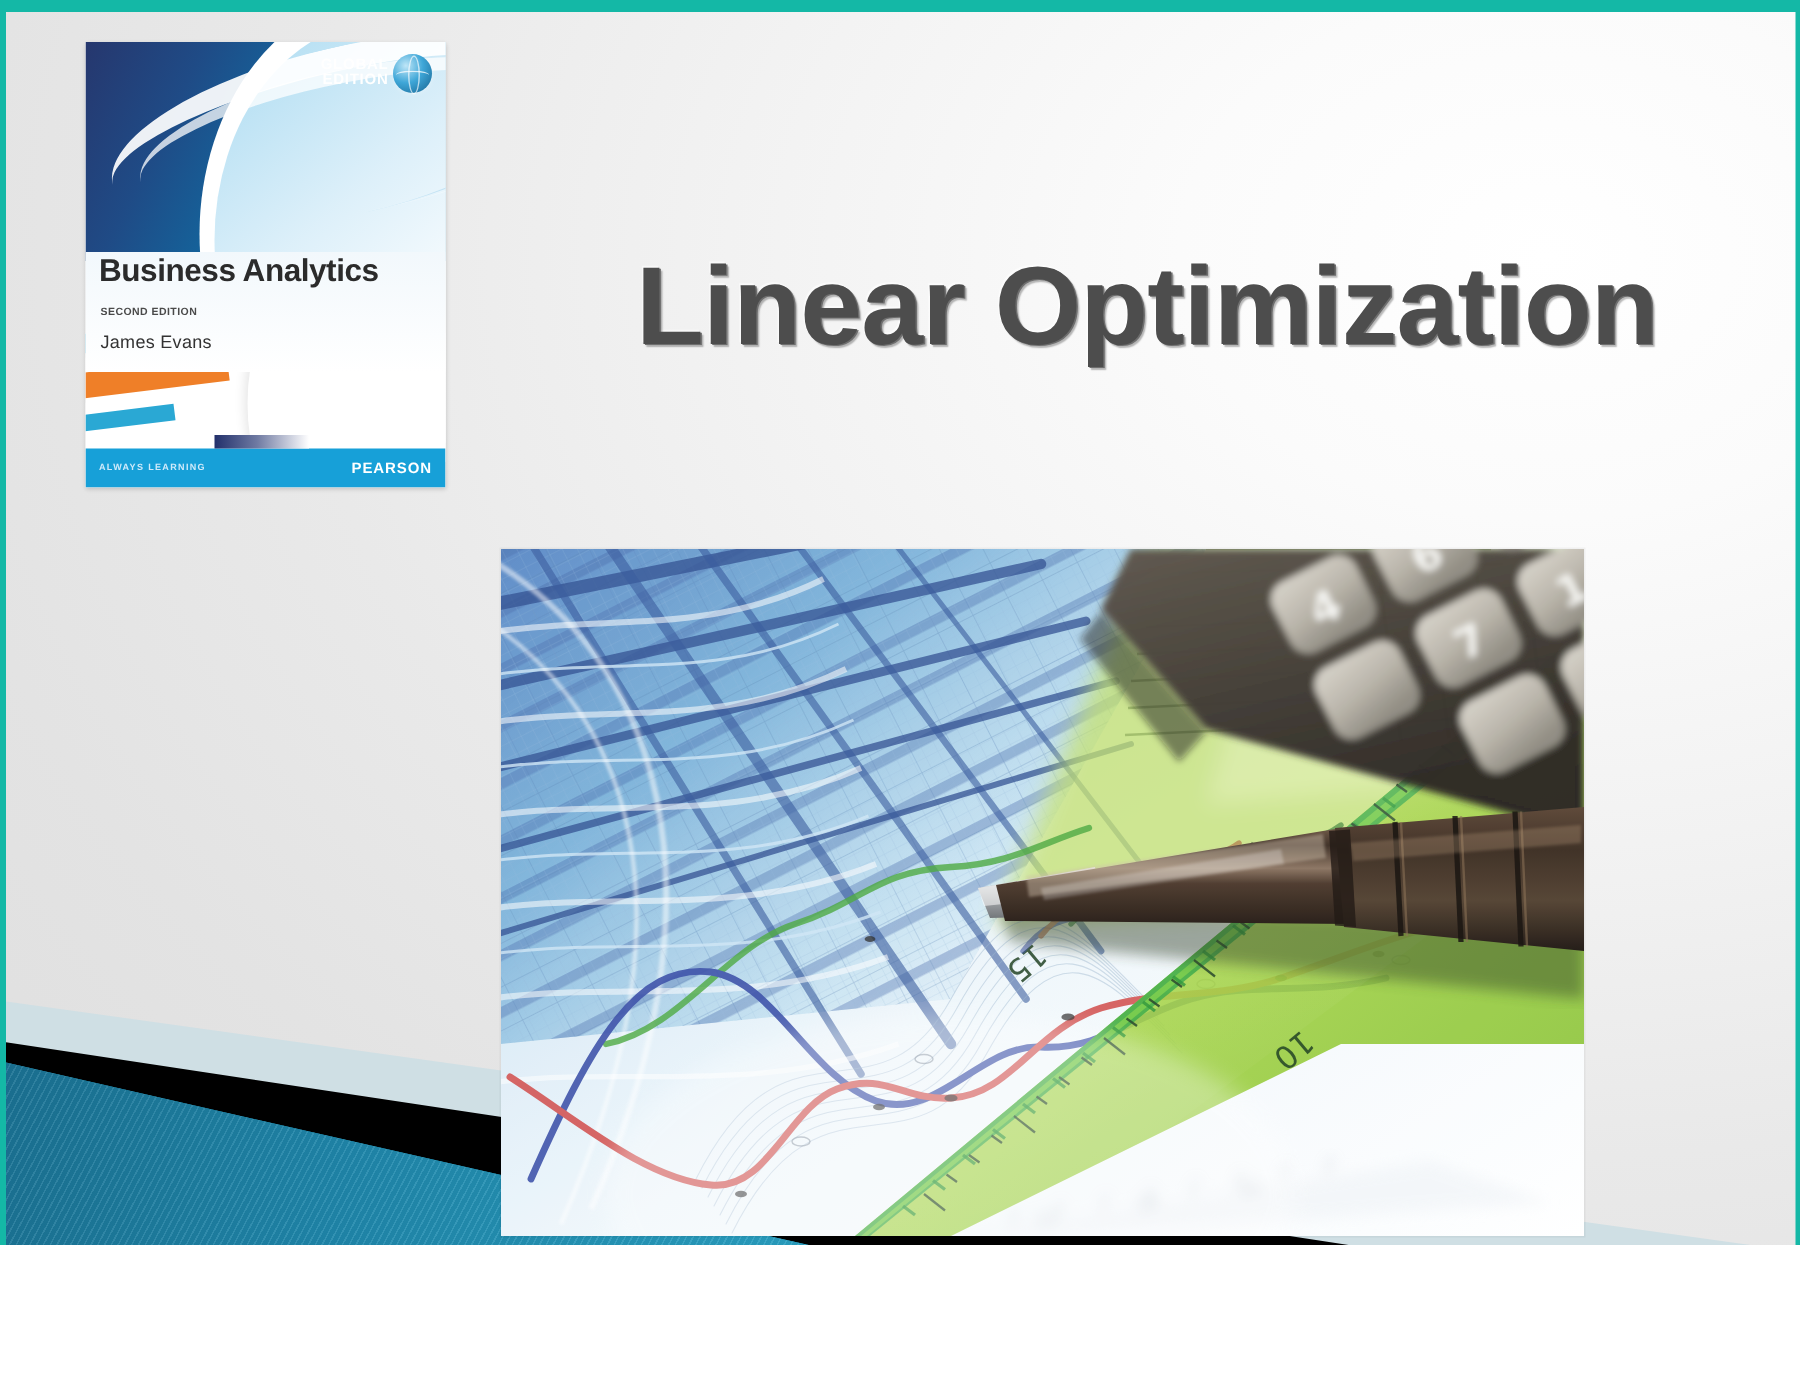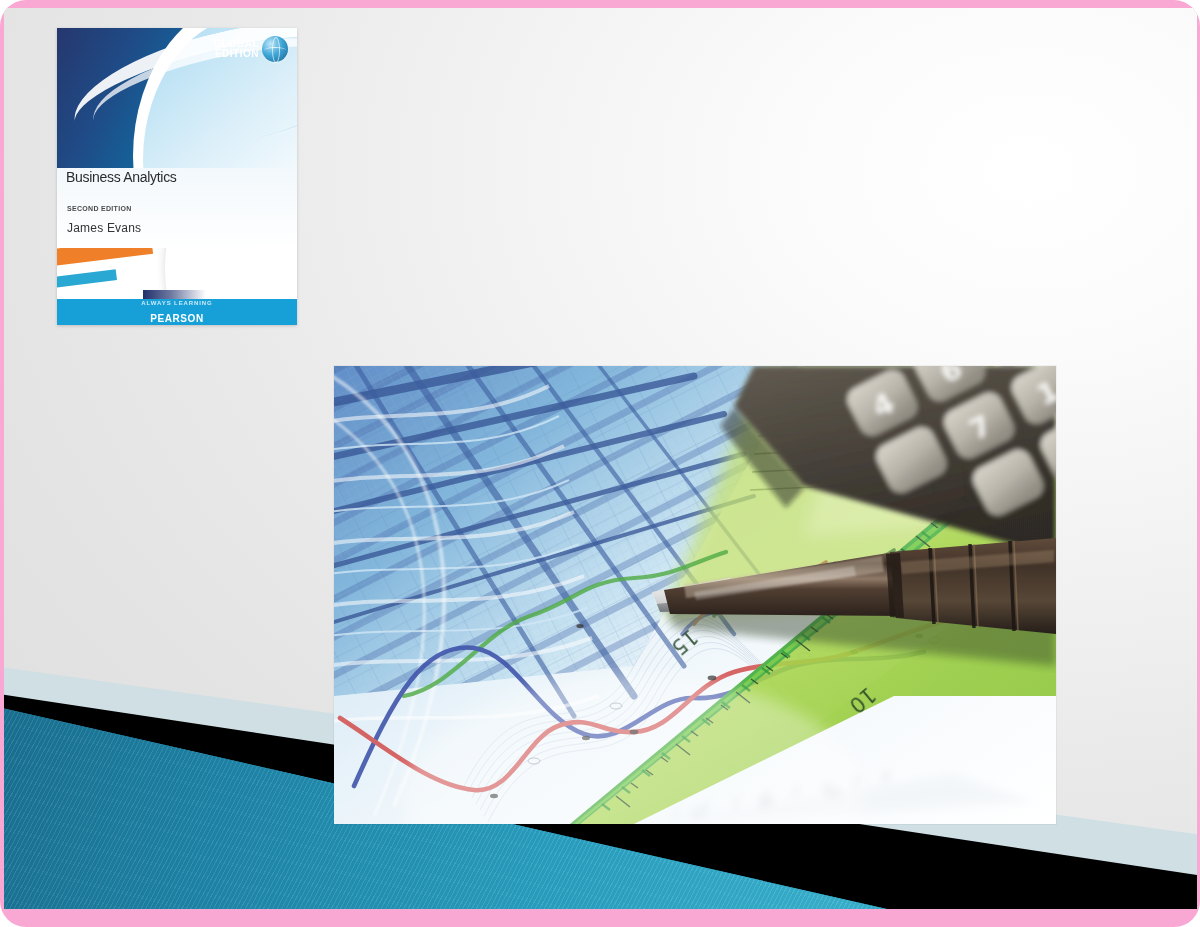--- a/index.html
+++ b/index.html
@@ -9,24 +9,23 @@
     background: #ffffff;
   }
   body {
     font-family: "Liberation Sans", sans-serif;
   }
 
   
   .slide-frame {
     position: relative;
     width: 1200px;
-    height: 927px;
-    background: #f9a8d4;
+    height: 830px;
+    background: #14b8a6;
     overflow: hidden;
-    border-radius: 26px;
   }
 
   
   .slide-canvas {
     position: absolute;
     left: 4px;
     top: 8px;
     width: 1193px;
     height: 901px;
     overflow: hidden;
@@ -216,22 +215,22 @@
     height: 27%;
     background: linear-gradient(180deg, #f2f8fc 0%, #ffffff 100%);
     z-index: 4;
   }
   .bk-title {
     position: absolute;
     left: 9px;
     top: 47.5%;
     z-index: 7;
     color: #2b2b2b;
-    font-size: 14px;
-    font-weight: 400;
+    font-size: 21px;
+    font-weight: 700;
     letter-spacing: -0.3px;
     white-space: nowrap;
   }
   .bk-edition {
     position: absolute;
     left: 10px;
     top: 59.5%;
     z-index: 7;
     color: #4a4a4a;
     font-size: 7px;
@@ -287,21 +286,20 @@
     bottom: 0;
     width: 100%;
     height: 26px;
     background: #17a0d8;
     z-index: 8;
     display: flex;
     align-items: center;
     justify-content: space-between;
     padding: 1px 9px;
     box-sizing: border-box;
-    flex-direction: column;
   }
   .bk-always {
     color: #cfeafa;
     font-size: 6px;
     font-weight: bold;
     letter-spacing: 0.9px;
   }
   .bk-pearson {
     color: #ffffff;
     font-size: 10px;
@@ -397,20 +395,21 @@
       </div>
 
       <div class="bk-spine"></div>
 
       <div class="bk-footer">
         <span class="bk-always">ALWAYS LEARNING</span>
         <span class="bk-pearson">PEARSON</span>
       </div>
     </div>
 
+    <div class="slide-title">Linear Optimization</div>
 
     <div class="photo">
       <svg viewBox="0 0 722 458" preserveAspectRatio="none">
         <defs>
 
           <linearGradient id="paperG" x1="0" y1="0" x2="1" y2="1">
             <stop offset="0%" stop-color="#bcd9ef"></stop>
             <stop offset="28%" stop-color="#cfe6f4"></stop>
             <stop offset="55%" stop-color="#eef6fb"></stop>
             <stop offset="100%" stop-color="#ffffff"></stop>

